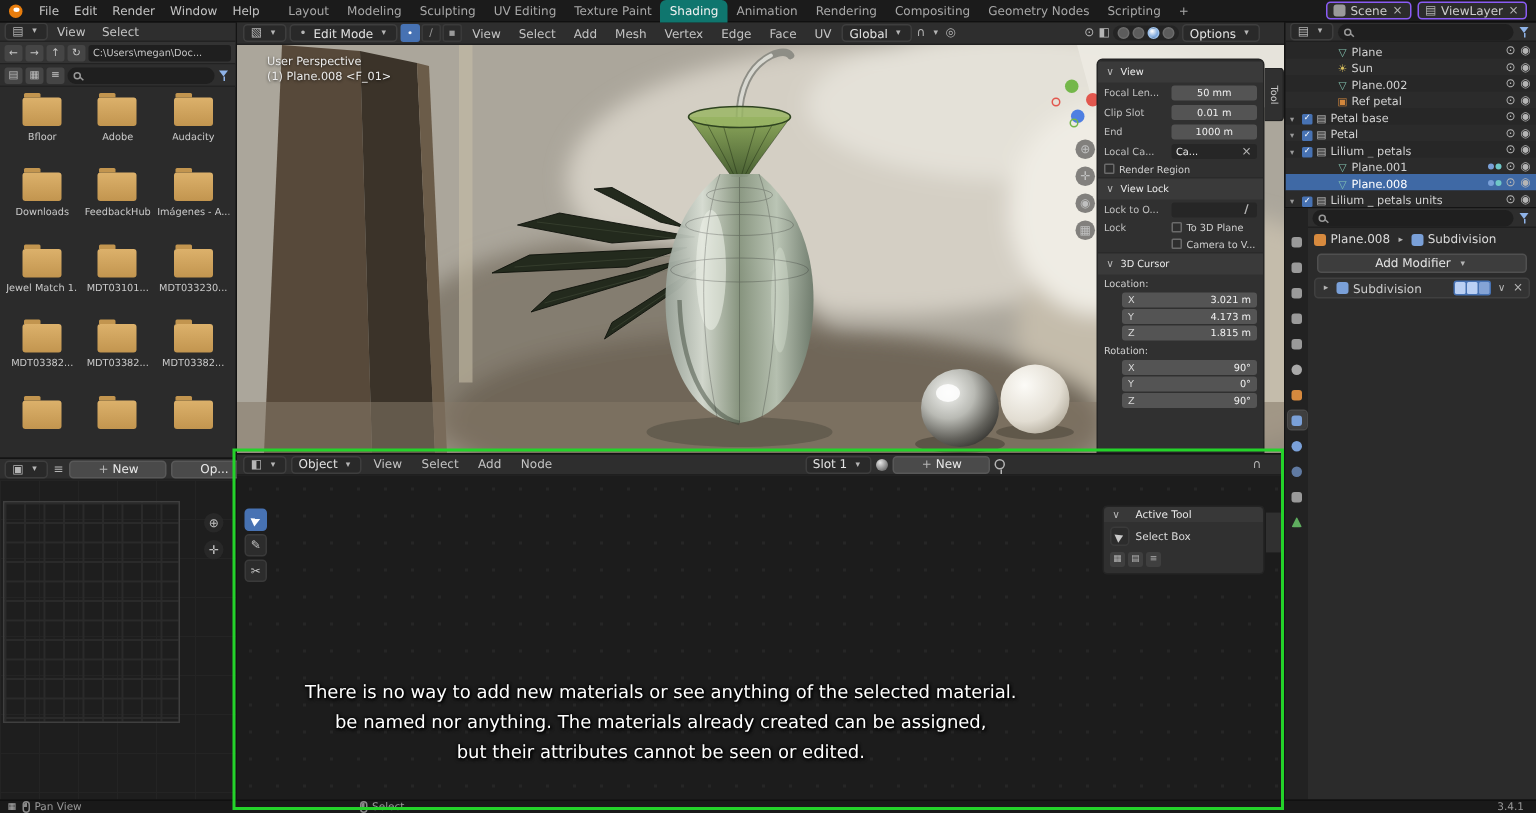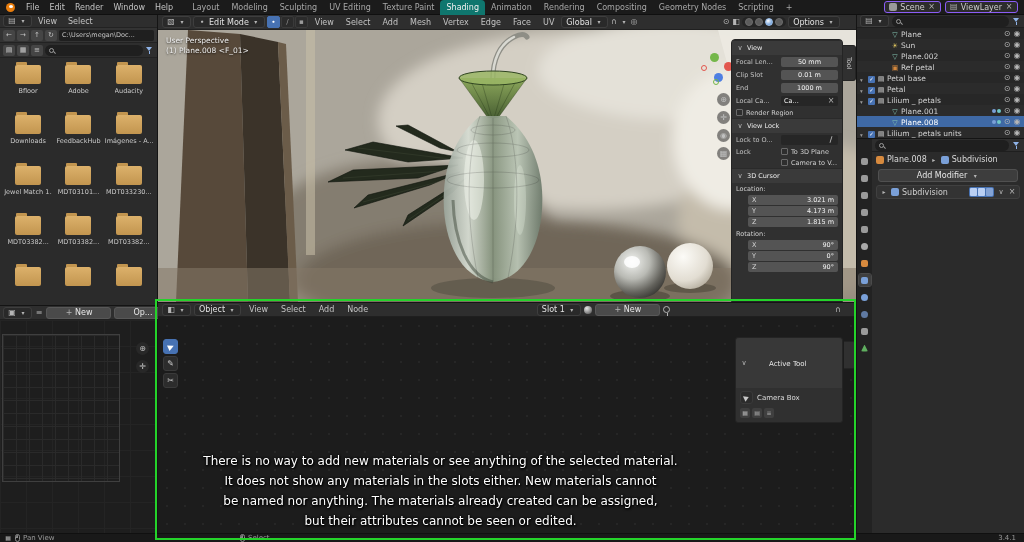--- a/index.html
+++ b/index.html
@@ -91,21 +91,21 @@
   .vp-header{position:absolute;top:0;left:0;right:0;height:15px;background:#2e2e2e;display:flex;
       align-items:center;gap:2px;padding:0 4px;z-index:4;border-bottom:1px solid #202020}
   .mode-btns{display:flex;gap:1px}
   .mbtn{width:13px;height:12px;background:#2b2b2b;border:1px solid #3a3a3a;border-radius:2px;display:flex;
       align-items:center;justify-content:center;color:#9a9a9a;font-size:7px}
   .mbtn.active{background:#4772b3;border-color:#4772b3;color:#fff}
   .shd-pill{display:flex;gap:2px;background:#242424;border-radius:6px;padding:1px 3px;align-items:center}
   .shd{width:8px;height:8px;border-radius:50%;background:#5c5c5c;border:1px solid #6c6c6c}
   .shd.active{background:radial-gradient(circle at 35% 30%,#fff,#79a5dc 70%);border-color:#9cc0ea}
   .scene-svg{position:absolute;left:0;top:15px;width:698px;height:272px}
-  .vp-label{position:absolute;left:8px;top:21px;color:#ececec;font-size:7.5px;line-height:10px;
+  .vp-label{position:absolute;left:20px;top:21px;color:#ececec;font-size:7.5px;line-height:10px;
       text-shadow:0 1px 2px rgba(0,0,0,.7);z-index:3}
   .gizmo{position:absolute;right:123px;top:38px;width:32px;height:32px;z-index:3}
   .gdot{position:absolute;width:9px;height:9px;border-radius:50%}
   .gx{background:#e2574e;right:0;top:9px}
   .gy{background:#74b74a;left:9px;top:0}
   .gz{background:#4e7fe2;left:13px;top:20px}
   .gxn{border:1.5px solid #e2574e;width:6px;height:6px;left:0;top:12px}
   .gyn{border:1.5px solid #74b74a;width:6px;height:6px;left:12px;bottom:0}
   .vp-navbtns{position:absolute;right:126px;top:78px;display:flex;flex-direction:column;gap:5px;z-index:3}
   .vp-navbtns .float-btn{background:rgba(40,40,40,.55)}
@@ -186,21 +186,21 @@
   .tool-btn{width:15px;height:15px;background:#2c2c2c;border:1px solid #3a3a3a;border-radius:3px;
       display:flex;align-items:center;justify-content:center;color:#c9c9c9;font-size:8px}
   .tool-btn.active{background:#4772b3;border-color:#4772b3;color:#fff}
   .cursor-shape{width:0;height:0;border-left:6px solid currentColor;border-top:3.5px solid transparent;
       border-bottom:3.5px solid transparent;transform:rotate(-25deg);display:block}
   .sh-overlay{position:absolute;left:10px;top:134px;width:545px;text-align:center;z-index:1;color:#fff;
       font-size:12px;text-shadow:0 1px 3px #000,0 0 2px #000,1px 1px 2px #000}
   .ovl{line-height:20px;white-space:nowrap}
   .at-panel{position:absolute;right:13px;top:20px;width:108px;background:#303030;border:1px solid #242424;
       border-radius:3px;z-index:2;font-size:7px}
-  .at-header{background:#383838;padding:20px 4px;display:flex;gap:21px;color:#e8e8e8;align-items:flex-end;border-radius:3px 3px 0 0}
+  .at-header{background:#383838;padding:0 4px;display:flex;gap:9px;color:#e8e8e8;align-items:center;border-radius:3px 3px 0 0}
   .at-row{display:flex;align-items:center;gap:4px;padding:3px 4px;color:#dcdcdc}
   .at-icons{display:flex;gap:2px;padding:1px 4px 4px}
   .at-icons span{width:10px;height:10px;background:#3f3f3f;border-radius:2px;display:flex;align-items:center;
       justify-content:center;color:#b0b0b0;font-size:6px}
   .sh-tab{position:absolute;right:0;top:24px;width:12px;height:28px;background:#303030;border:1px solid #242424;
       border-left:none;border-radius:0 3px 3px 0;z-index:1}
 
   
   .statusbar{position:absolute;left:0;top:533px;width:1024px;height:9px;background:#191919;
       border-top:1px solid #101010;display:flex;align-items:center;gap:3px;font-size:7px;color:#9a9a9a;
@@ -835,34 +835,33 @@
     <div class="sh-body">
       <div class="sh-tools">
         <span class="tool-btn active">
             <span class="cursor-shape"></span>
           </span>
         <span class="tool-btn gi gi-pencil"></span>
         <span class="tool-btn gi gi-scissors"></span>
       </div>
       <div class="sh-overlay">
         <div class="ovl">There is no way to add new materials or see anything of the selected material.</div>
-          <div class="ovl">It does not show any materials in the slots either. New materials cannot</div>
           <div class="ovl">be named nor anything. The materials already created can be assigned,</div>
           <div class="ovl">but their attributes cannot be seen or edited.</div>
       </div>
       <div class="at-panel">
         <div class="at-header">
             <span class="gi gi-caret-s"></span>
             <span>Active Tool</span>
           </div>
         <div class="at-row">
           <span class="tool-btn" style="width:13px;height:13px">
               <span class="cursor-shape" style="border-left-width:5px"></span>
             </span>
-          <span>Camera Box</span>
+          <span>Select Box</span>
         </div>
         <div class="at-icons">
           <span class="gi gi-grid"></span>
           <span class="gi gi-tiles"></span>
           <span class="gi gi-menu"></span>
         </div>
       </div>
       <div class="sh-tab"></div>
     </div>
   </div>

